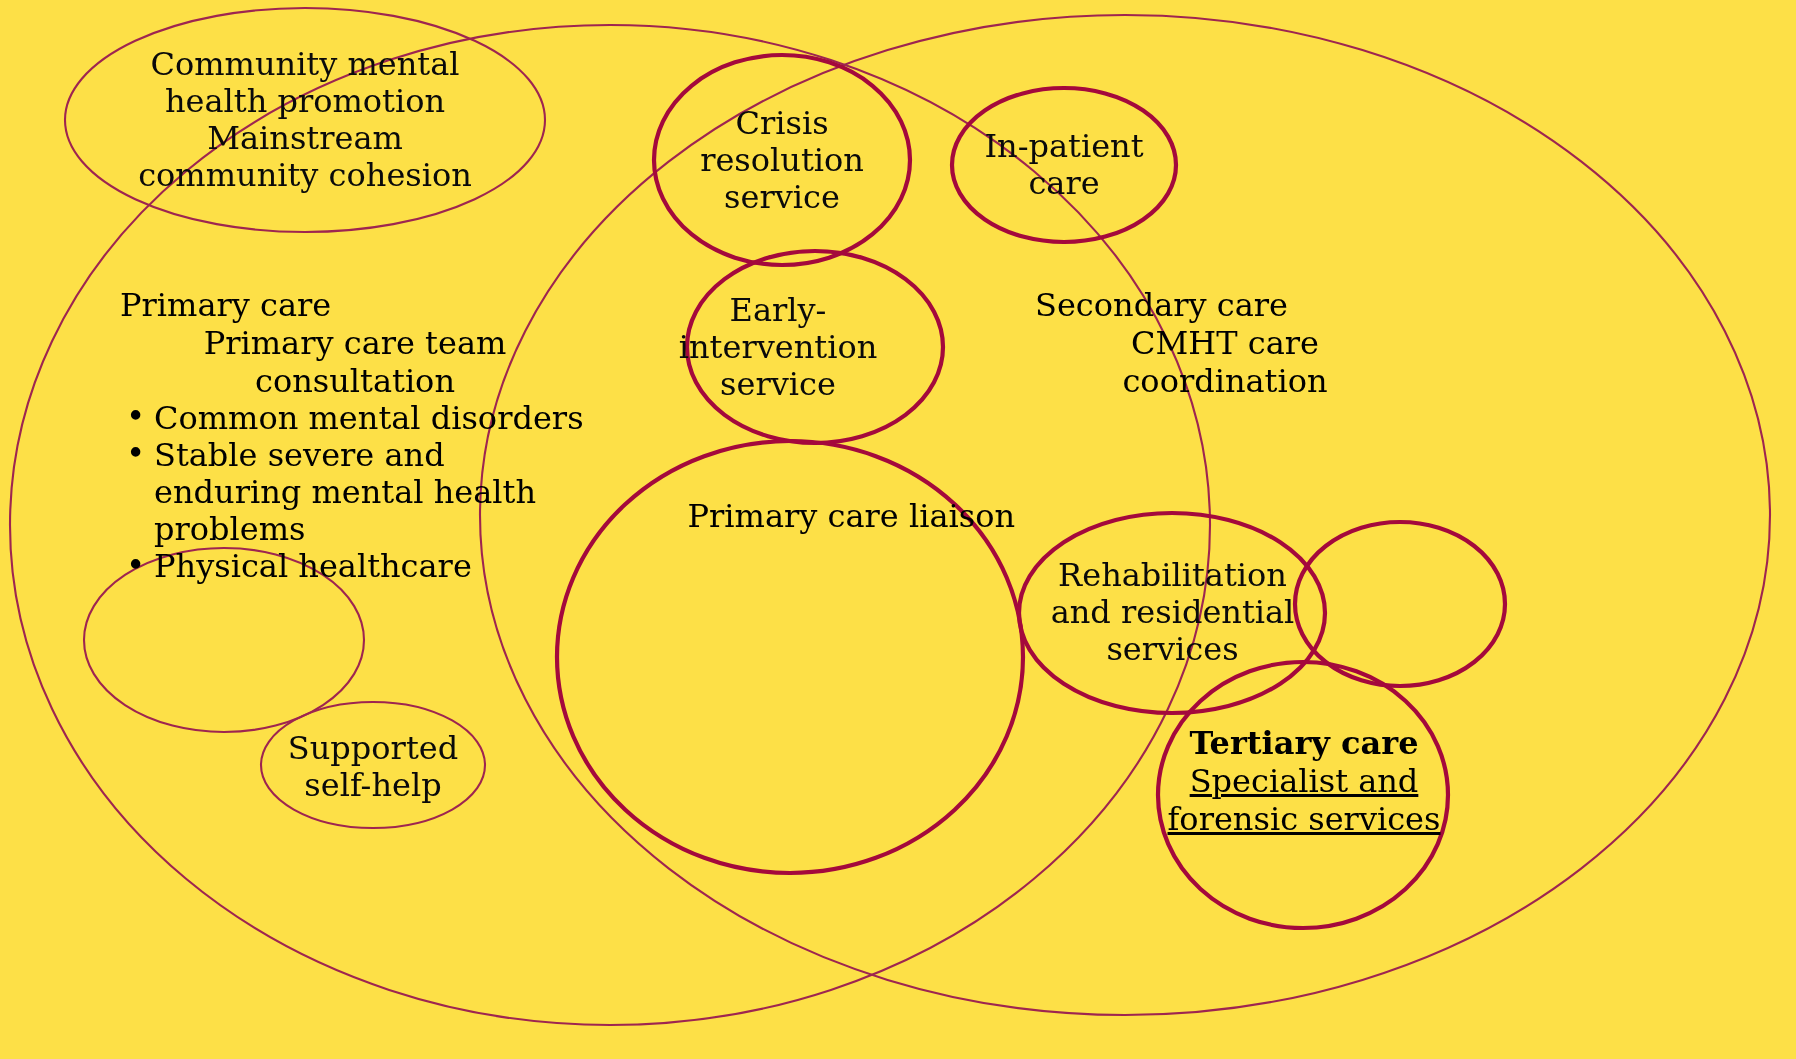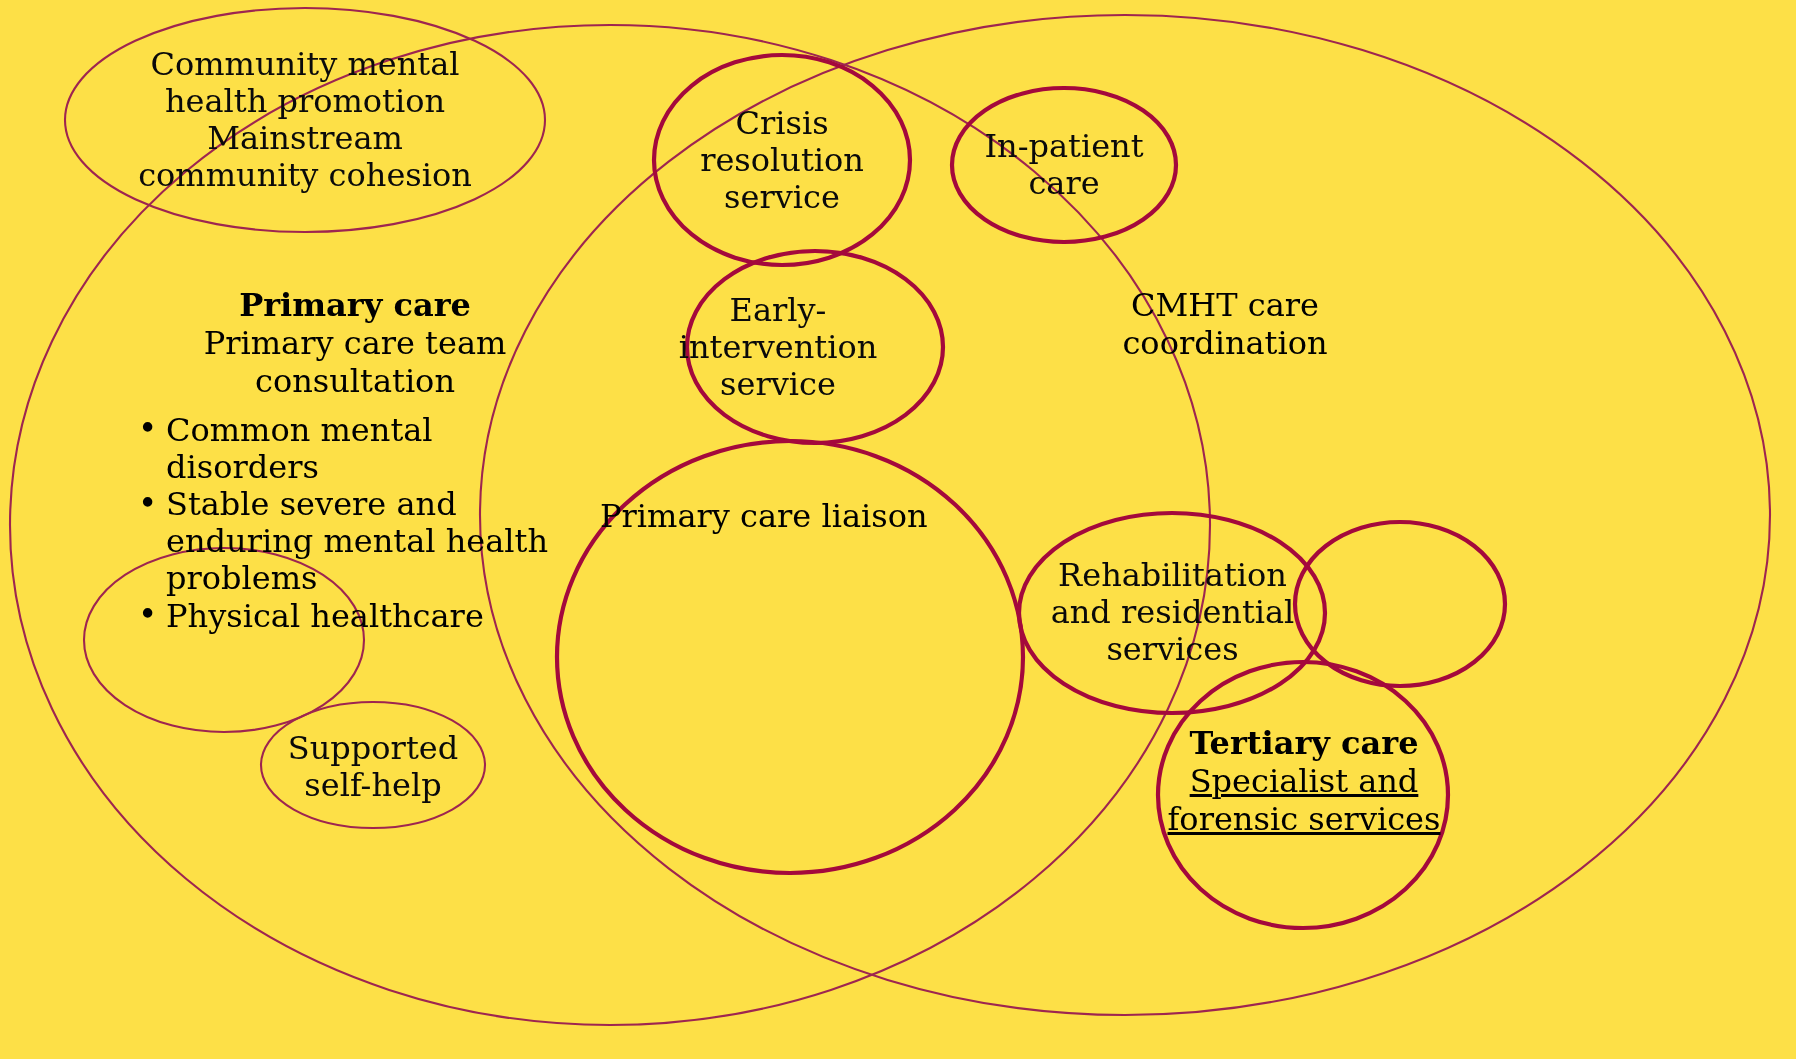--- a/index.html
+++ b/index.html
@@ -33,40 +33,40 @@
   }
   .hd {
     font-weight: bold;
   }
   .sub {
     font-weight: normal;
     text-decoration: underline;
   }
   ul.bullets {
     list-style: none;
-    margin: 12px;
+    margin: 0;
     padding: 0;
   }
   ul.bullets > li {
     position: relative;
     padding-left: 34px;
     margin: 0 0 0 0;
     text-align: left;
     line-height: 1.16;
   }
   ul.bullets > li::before {
     content: "\2022";
     position: absolute;
     left: 6px;
     top: -0.02em;
     font-size: 1.02em;
   }
   .block-title {
-    text-align: center;
-    font-weight: bold;
+    text-align: left;
+    font-weight: normal;
   }
   .block-sub {
     text-align: center;
     font-weight: normal;
   }
 </style>
 </head>
 <body>
 
 <div id="stage">
@@ -119,25 +119,26 @@
     <div class="block-sub">Primary care team consultation</div>
     <ul class="bullets">
       <li>Common mental disorders</li>
       <li>Stable severe and enduring
 mental health problems</li>
       <li>Physical healthcare</li>
     </ul>
   </div>
 
   <div style="position:absolute; left:1035px; top:286px; width:380px; font-size:32px;">
+    <div class="block-title">Secondary care</div>
     <div class="block-sub">CMHT care coordination</div>
   </div>
 
   <div style="position:absolute; left:600px; top:497px; width:415px; font-size:32px;">
-    <div style="text-align:left;">Primary care liaison</div>
+    <div style="text-align:right;">Primary care liaison</div>
   </div>
 
 
   <div class="lbl" style="left:268px; top:730px; width:210px; font-size:32px;">Supported
 self-help</div>
 
   <div class="lbl" style="left:1030px; top:557px; width:285px; font-size:32px;">Rehabilitation
 and residential
 services</div>
 

